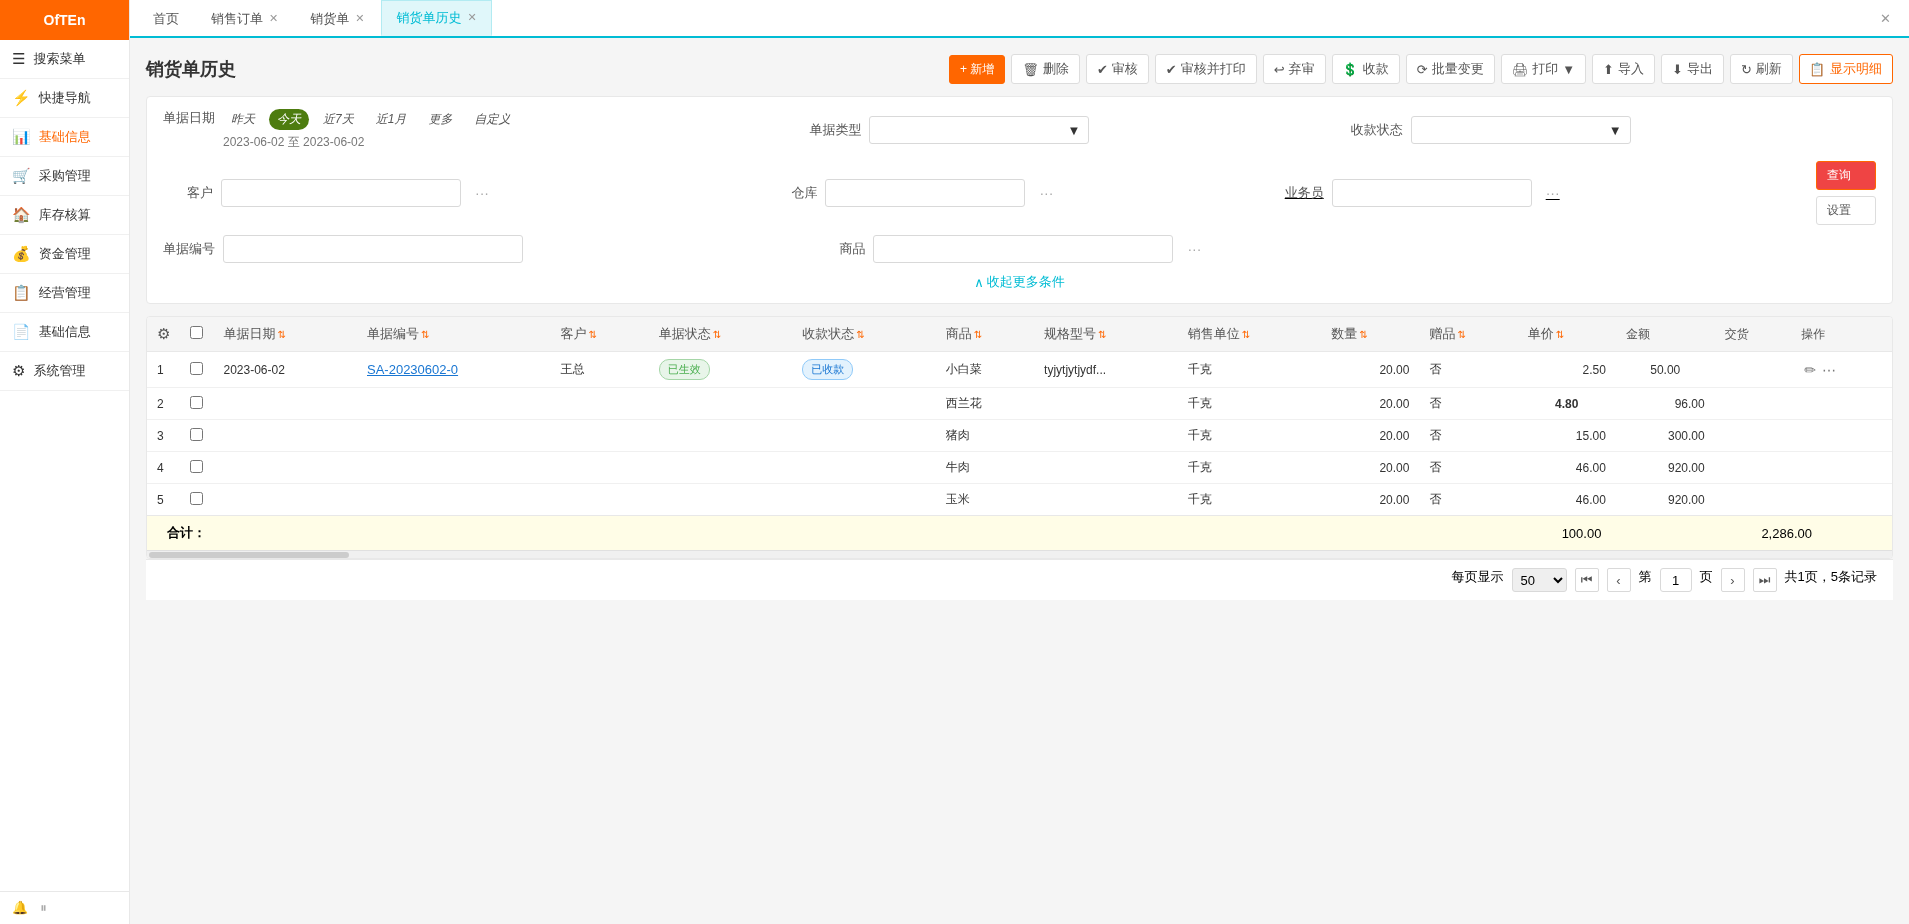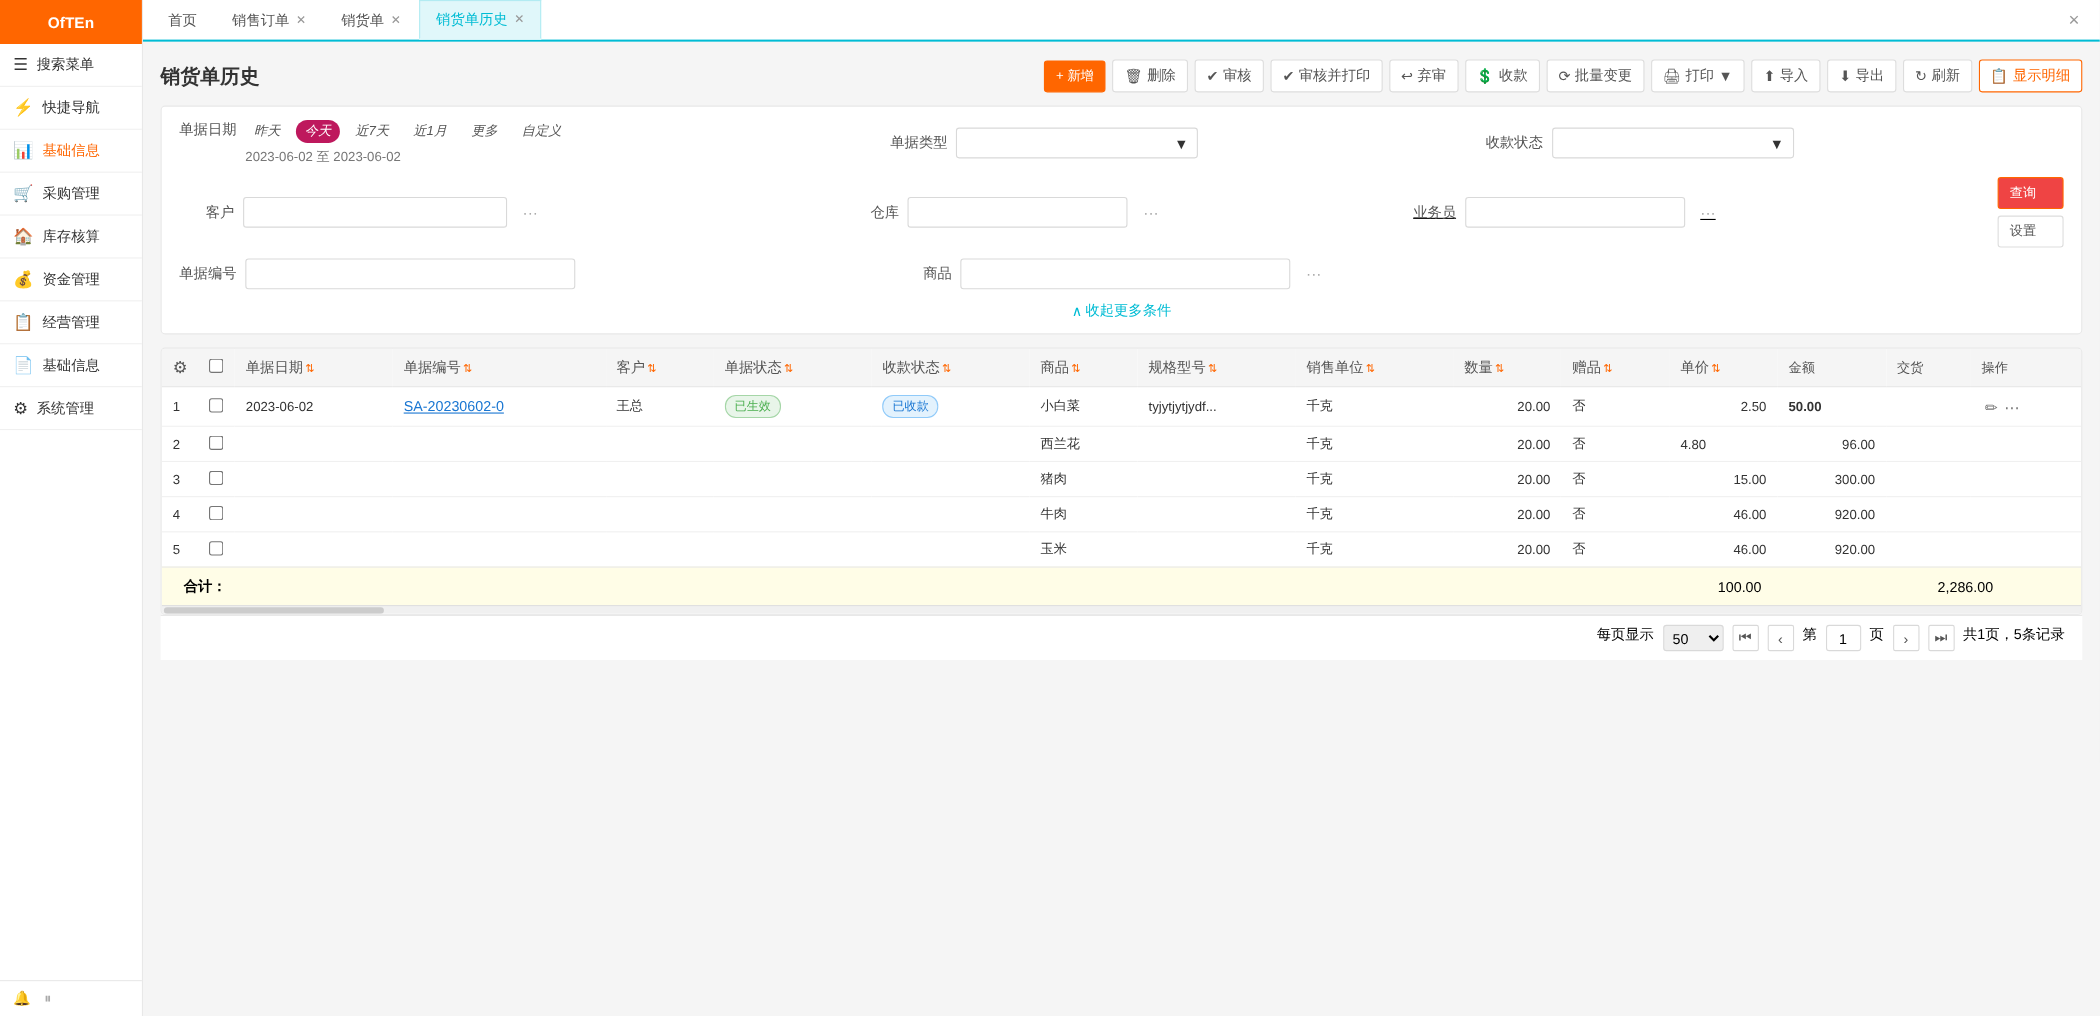--- a/index.html
+++ b/index.html
@@ -123,21 +123,21 @@
     .filter-label { color: #555; min-width: 50px; text-align: right; white-space: nowrap; }
     .date-group { display: flex; flex-direction: column; gap: 4px; }
     .date-pills { display: flex; gap: 6px; align-items: center; font-style: italic; }
     .date-pill {
       padding: 2px 8px;
       border-radius: 12px;
       cursor: pointer;
       font-size: 12px;
       color: #555;
     }
-    .date-pill.active { background: #be185d; color: #fff; }
+    .date-pill.active { background: #4d7c0f; color: #fff; }
     .date-range { font-size: 12px; color: #777; }
     .filter-input {
       border: 1px solid #d9d9d9;
       border-radius: 3px;
       padding: 4px 8px;
       height: 28px;
       min-width: 180px;
       color: #333;
     }
     .filter-select {
@@ -515,40 +515,40 @@
       <td><span class="link-text">SA-20230602-0</span></td>
       <td>王总</td>
       <td><span class="badge badge-green">已生效</span></td>
       <td><span class="badge badge-blue">已收款</span></td>
       <td>小白菜</td>
       <td>tyjytjytjydf...</td>
       <td>千克</td>
       <td style="text-align:right;">20.00</td>
       <td>否</td>
       <td style="text-align:right;">2.50</td>
-      <td style="text-align:left;font-weight:bold;">50.00</td>
+      <td style="text-align:center;">50.00</td>
       <td></td>
       <td>
         <span class="action-btn">✏</span><span class="action-btn">⋯</span>
       </td>
     </tr>
             <tr>
       <td>2</td>
       <td><input type="checkbox" style=""></td>
       <td></td>
       <td></td>
       <td></td>
       <td></td>
       <td></td>
       <td>西兰花</td>
       <td></td>
       <td>千克</td>
       <td style="text-align:right;">20.00</td>
       <td>否</td>
-      <td style="text-align:left;">4.80</td>
+      <td style="text-align:center;font-weight:bold;">4.80</td>
       <td style="text-align:right;">96.00</td>
       <td></td>
       <td>
         
       </td>
     </tr>
             <tr>
       <td>3</td>
       <td><input type="checkbox" style=""></td>
       <td></td>

